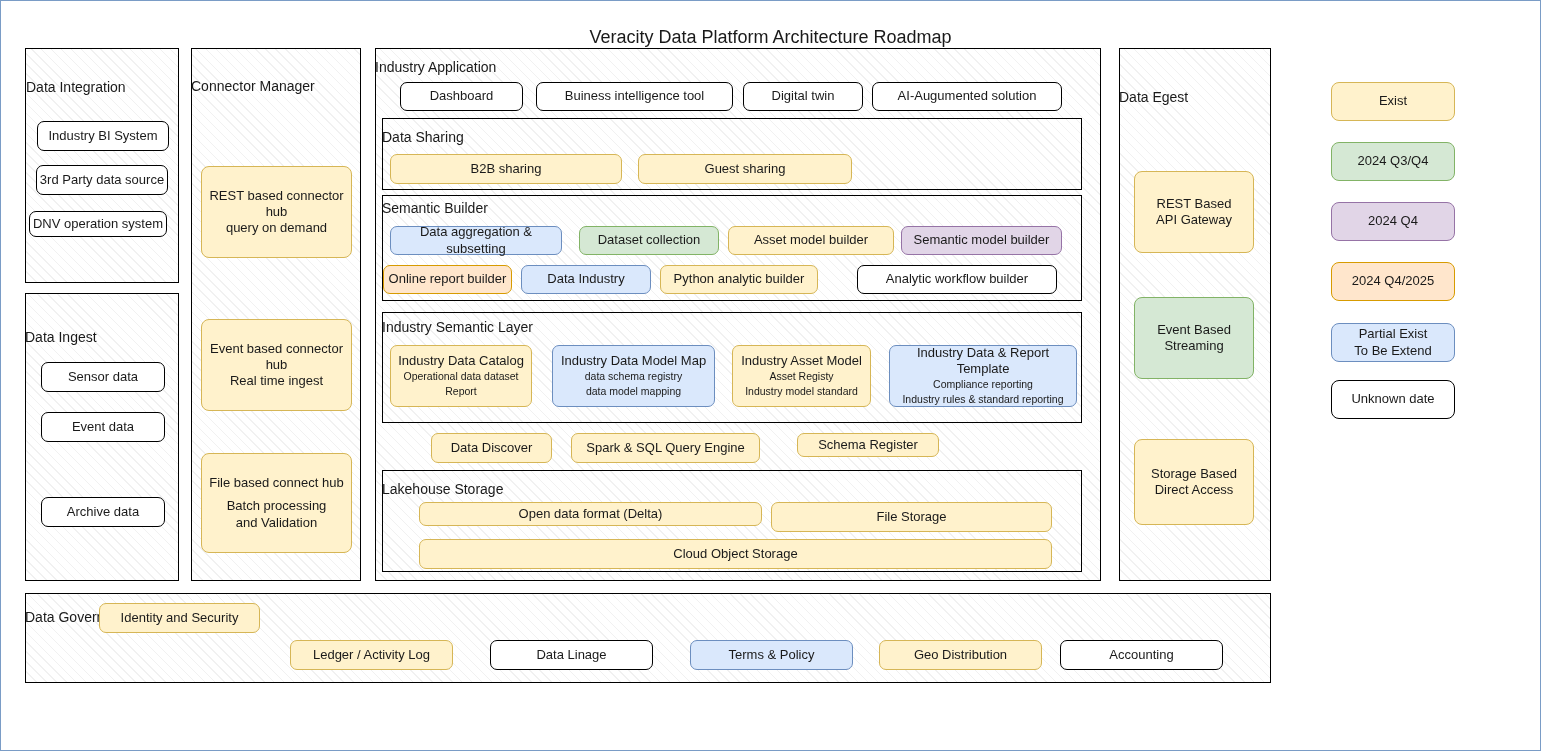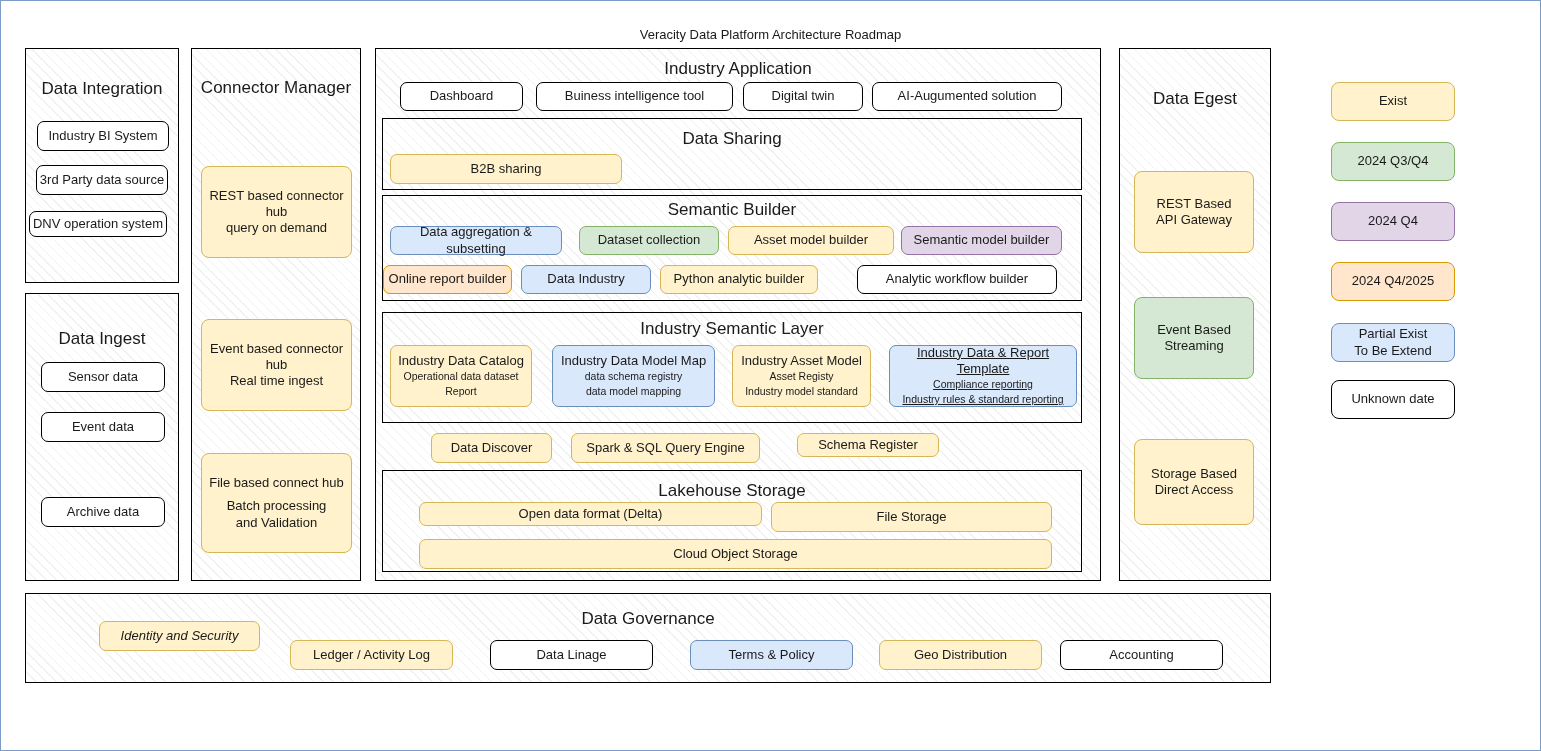--- a/index.html
+++ b/index.html
@@ -28,22 +28,21 @@
     );
   }
 
   .panel {
     position: absolute;
     border: 1.6px solid #000000;
   }
   .panel-title {
     position: absolute;
     left: 0; right: 0;
-    text-align: center;
-    font-size: 17px;
+    font-size: 14px;
     color: #1a1a1a;
     white-space: nowrap;
   }
 
   
   .node {
     position: absolute;
     display: flex;
     flex-direction: column;
     align-items: center;
@@ -71,21 +70,21 @@
     line-height: 1.45;
     color: #1a1a1a;
   }
   .node .ttl { font-size: 13px; }
   .node .gap { height: 7px; }
 
   #title {
     position: absolute;
     left: 0; right: 0; top: 26px;
     text-align: center;
-    font-size: 13px;
+    font-size: 18px;
     color: #1a1a1a;
   }
 </style>
 </head>
 <body>
 
 <div id="canvas">
 
   <div id="title">Veracity Data Platform Architecture Roadmap</div>
 
@@ -146,20 +145,23 @@
   </div>
   <div class="node f-white" style="left:871px; top:81px; width:190px; height:29px;">
     <span>AI-Augumented solution</span>
   </div>
 
   <div class="panel hatch" style="left:381px; top:117px; width:700px; height:72px;"></div>
   <div class="panel-title" style="left:381px; width:700px; top:128px;">Data Sharing</div>
   <div class="node f-yellow" style="left:389px; top:153px; width:232px; height:30px;">
     <span>B2B sharing</span>
   </div>
+  <div class="node f-yellow" style="left:637px; top:153px; width:214px; height:30px;">
+    <span>Guest sharing</span>
+  </div>
 
   <div class="panel hatch" style="left:381px; top:194px; width:700px; height:106px;"></div>
   <div class="panel-title" style="left:381px; width:700px; top:199px;">Semantic Builder</div>
 
   <div class="node f-blue" style="left:389px; top:225px; width:172px; height:29px;">
     <span>Data aggregation &amp; subsetting</span>
   </div>
   <div class="node f-green" style="left:578px; top:225px; width:140px; height:29px;">
     <span>Dataset collection</span>
   </div>
@@ -194,21 +196,21 @@
   <div class="node f-blue" style="left:551px; top:344px; width:163px; height:62px;">
     <span class="ttl">Industry Data Model Map</span>
     <span class="sub">data schema registry</span>
     <span class="sub">data model mapping</span>
   </div>
   <div class="node f-yellow" style="left:731px; top:344px; width:139px; height:62px;">
     <span class="ttl">Industry Asset Model</span>
     <span class="sub">Asset Registy</span>
     <span class="sub">Industry model standard</span>
   </div>
-  <div class="node f-blue" style="left:888px; top:344px; width:188px; height:62px;text-decoration:underline;">
+  <div class="node f-blue" style="left:888px; top:344px; width:188px; height:62px;">
     <span class="ttl">Industry Data &amp; Report Template</span>
     <span class="sub">Compliance reporting</span>
     <span class="sub">Industry rules &amp; standard reporting</span>
   </div>
 
   <div class="node f-yellow" style="left:430px; top:432px; width:121px; height:30px;">
     <span>Data Discover</span>
   </div>
   <div class="node f-yellow" style="left:570px; top:432px; width:189px; height:30px;">
     <span>Spark &amp; SQL Query Engine</span>
@@ -259,21 +261,21 @@
   <div class="node sq f-blue" style="left:1330px; top:322px; width:124px; height:39px;">
     <span>Partial Exist</span>
     <span>To Be Extend</span>
   </div>
   <div class="node sq f-white" style="left:1330px; top:379px; width:124px; height:39px;">
     <span>Unknown date</span>
   </div>
 
   <div class="panel hatch" style="left:24px; top:592px; width:1246px; height:90px;"></div>
   <div class="panel-title" style="left:24px; width:1246px; top:608px;">Data Governance</div>
-  <div class="node f-yellow" style="left:98px; top:620px; width:161px; height:30px;font-style:italic;">
+  <div class="node f-yellow" style="left:98px; top:602px; width:161px; height:30px;">
     <span>Identity and Security</span>
   </div>
   <div class="node f-yellow" style="left:289px; top:639px; width:163px; height:30px;">
     <span>Ledger / Activity Log</span>
   </div>
   <div class="node f-white" style="left:489px; top:639px; width:163px; height:30px;">
     <span>Data Linage</span>
   </div>
   <div class="node f-blue" style="left:689px; top:639px; width:163px; height:30px;">
     <span>Terms &amp; Policy</span>

